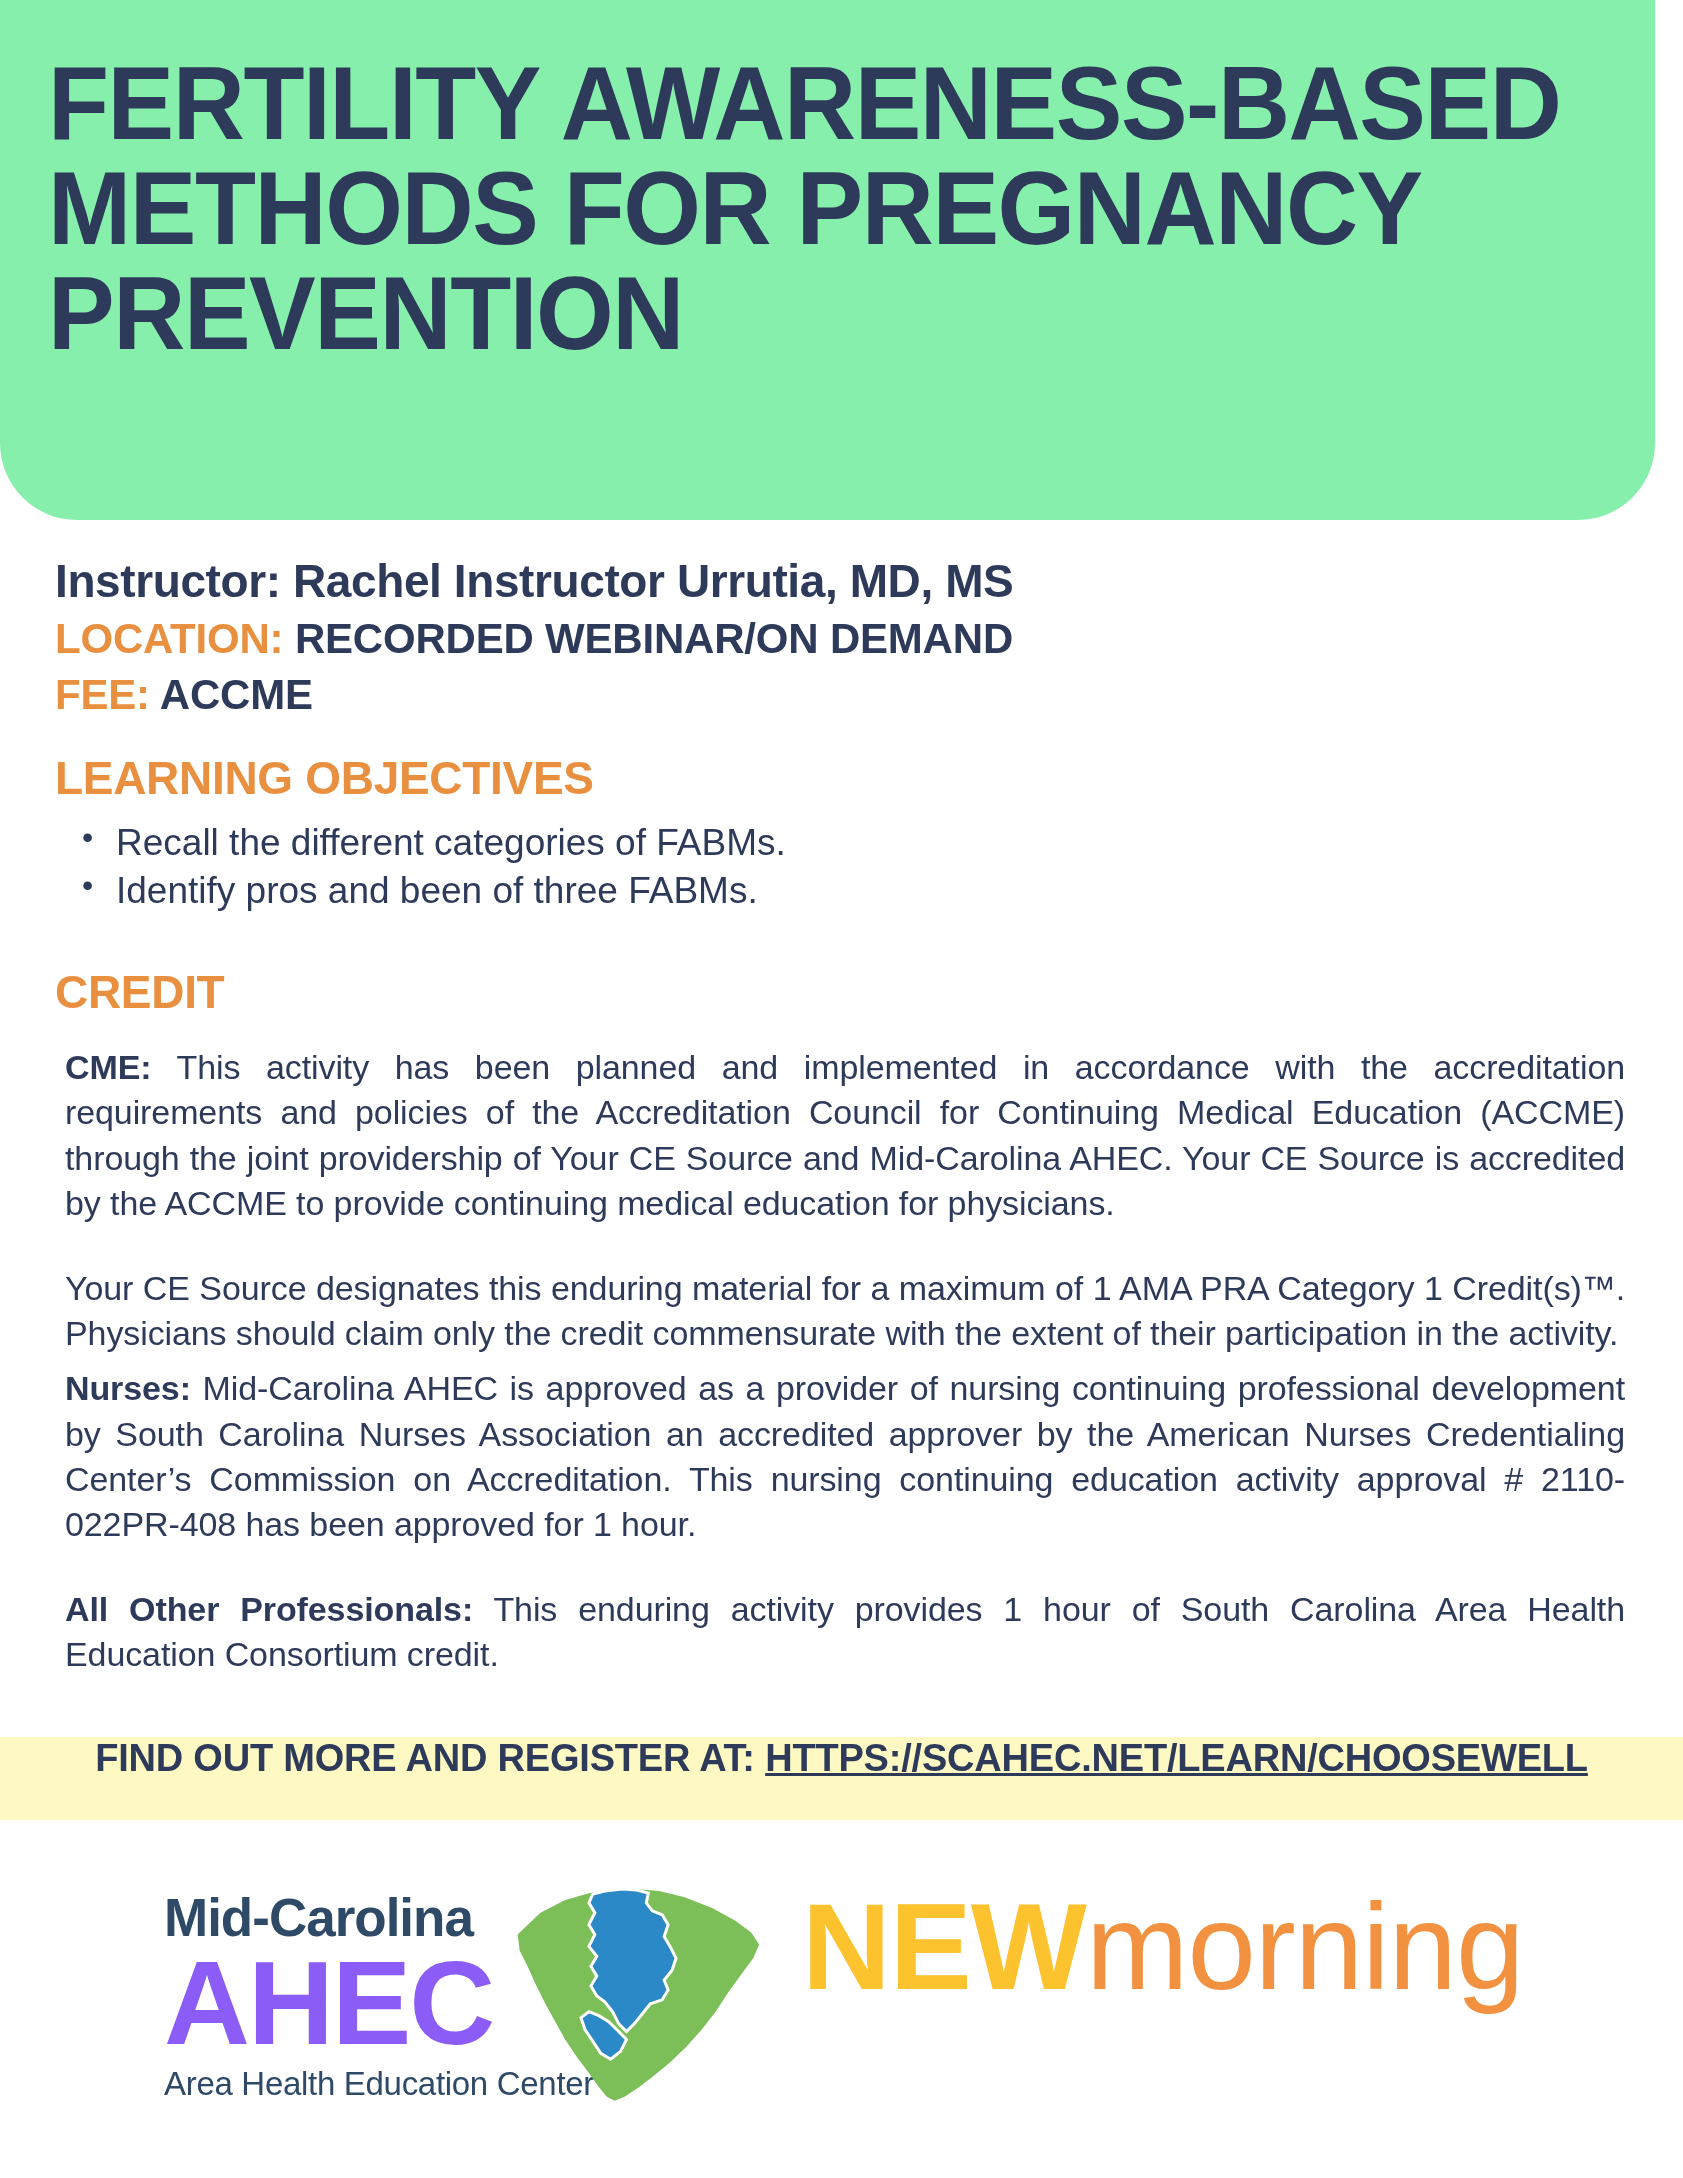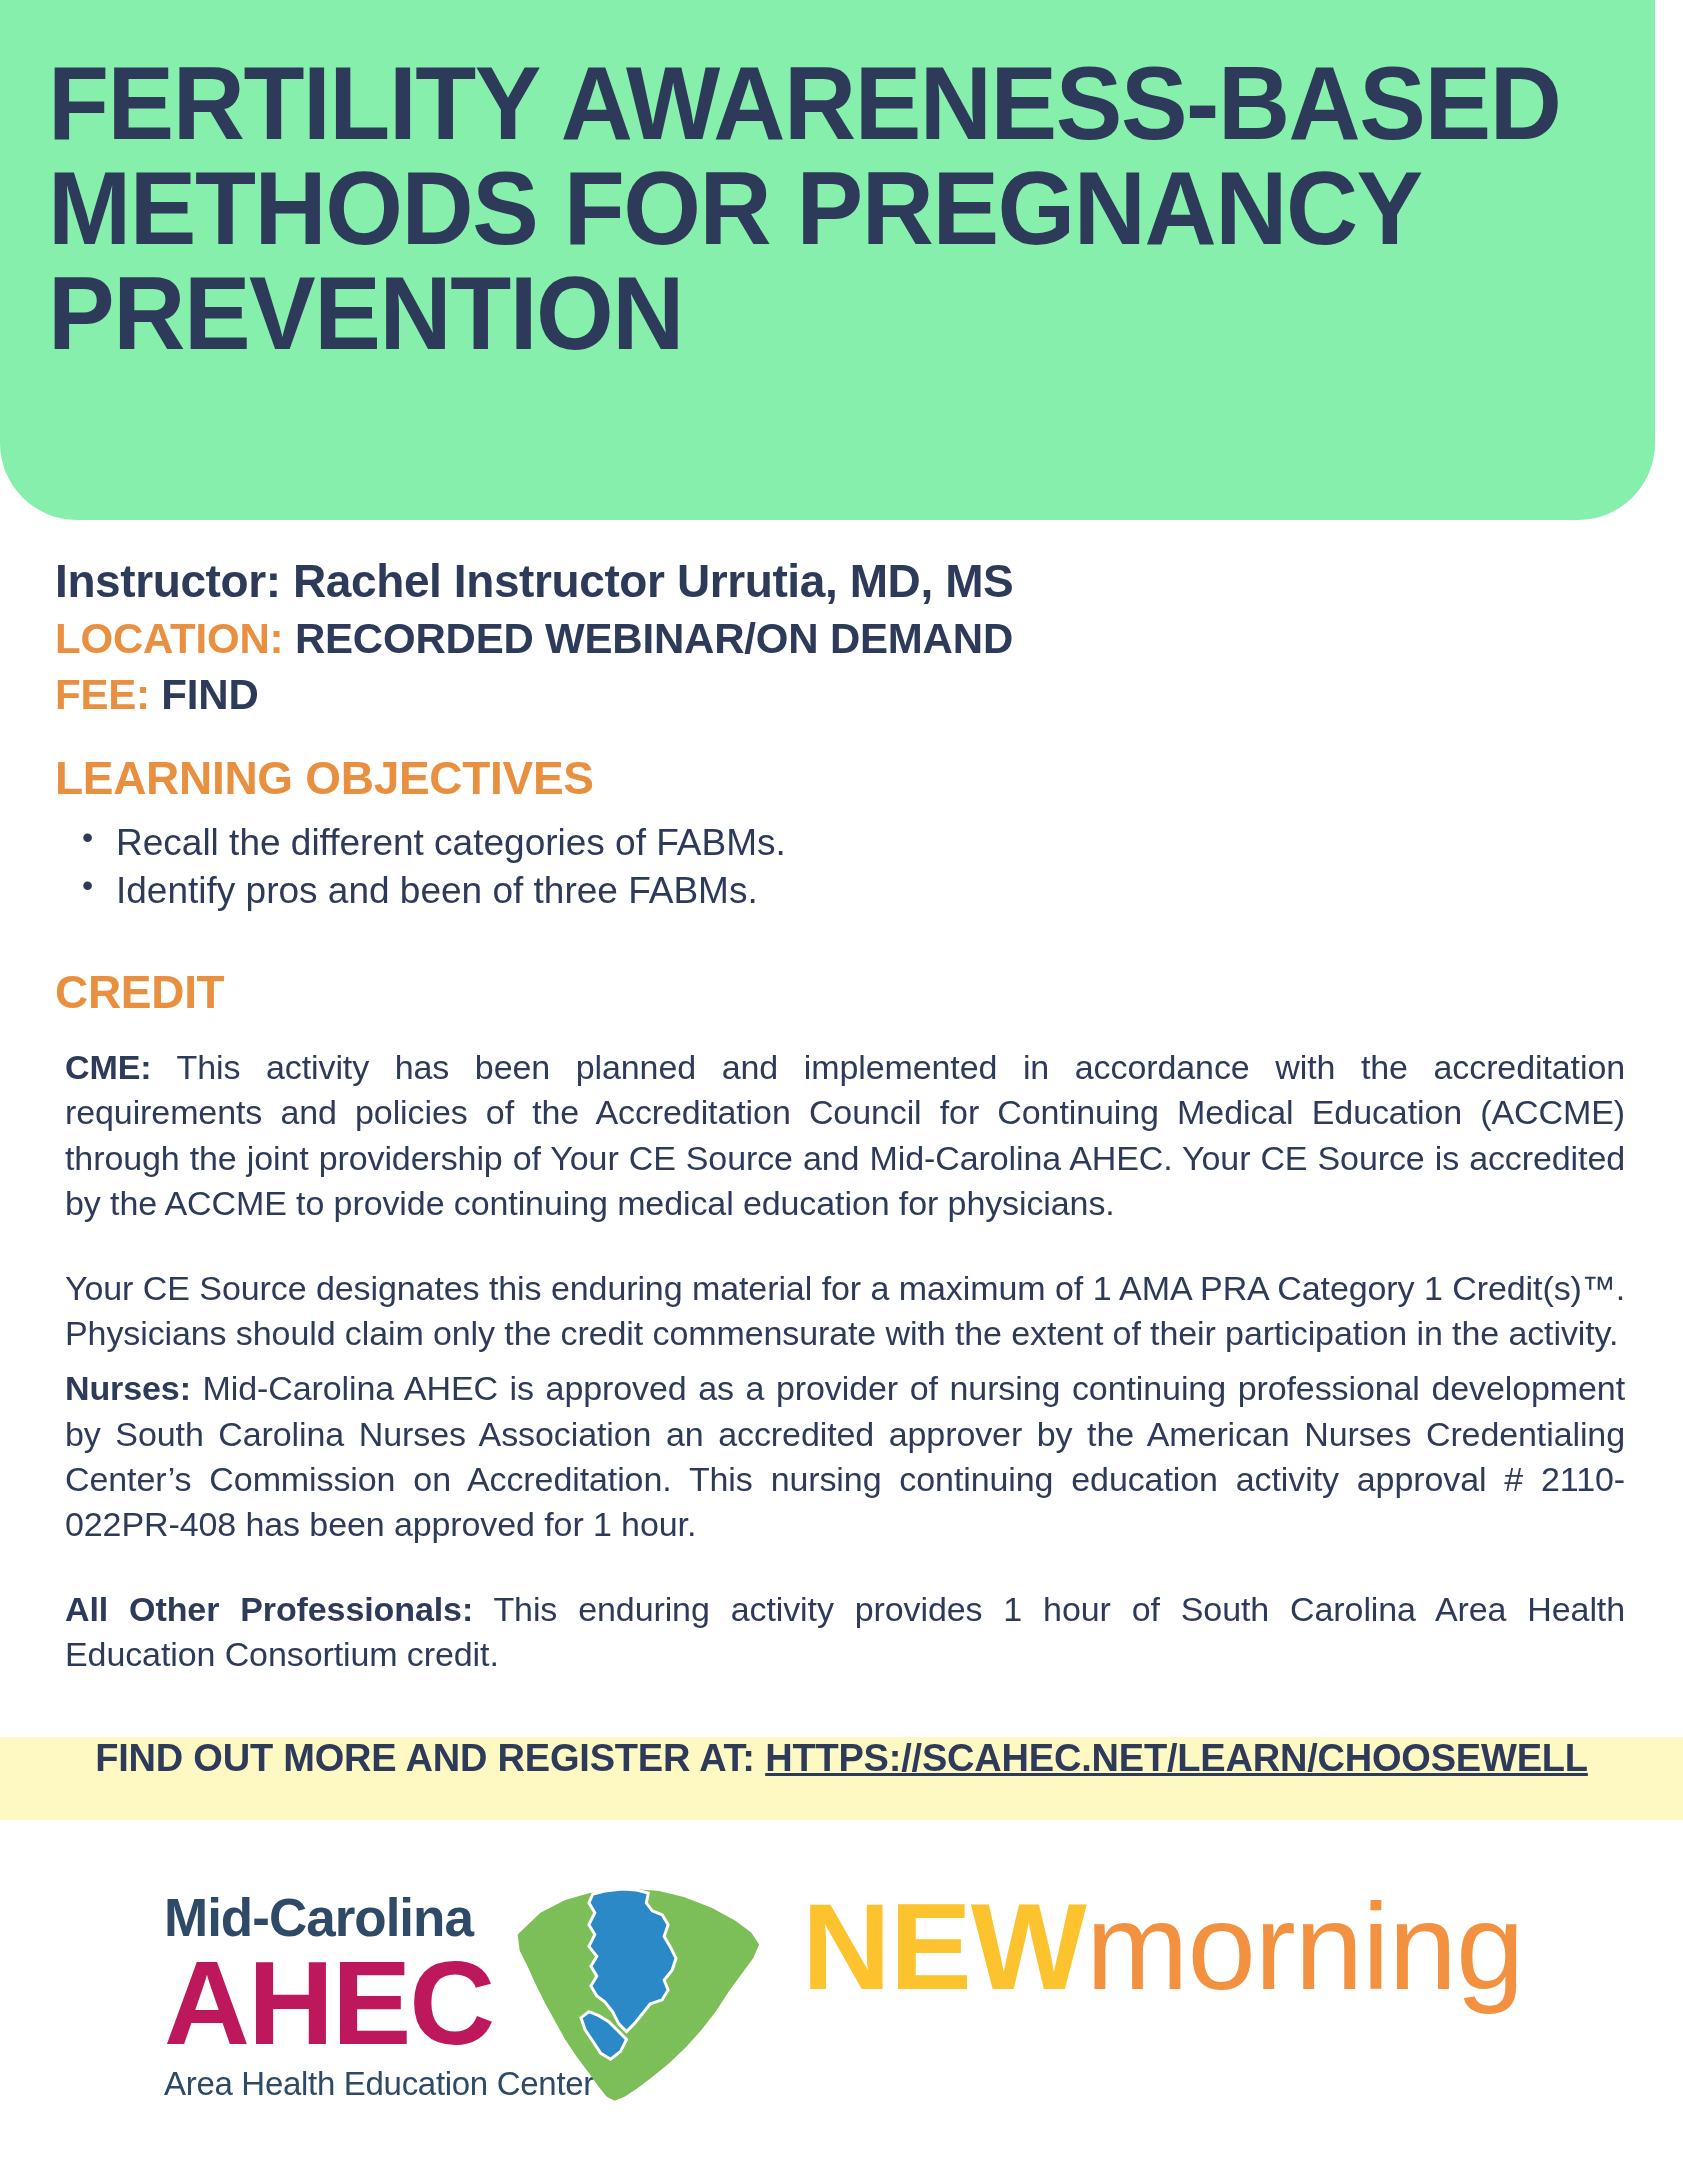--- a/index.html
+++ b/index.html
@@ -151,21 +151,21 @@
     font-size: 53px;
     font-weight: bold;
     color: #2e4a66;
     line-height: 1;
     letter-spacing: -1px;
     white-space: nowrap;
   }
   .ahec-big {
     font-size: 119px;
     font-weight: bold;
-    color: #be185d;
+    color: #8b5cf6;
     line-height: 0.95;
     letter-spacing: -2px;
     margin-top: 2px;
   }
   .ahec-sub {
     font-size: 33px;
     color: #2e4a66;
     line-height: 1;
     margin-top: 8px;
     letter-spacing: -0.3px;
@@ -212,21 +212,21 @@
     <span class="lbl-navy">Rachel Instructor Urrutia, MD, MS</span>
   </p>
 
   <p class="meta-line meta-location">
     <span class="lbl-orange">LOCATION:</span>
     <span class="lbl-navy">RECORDED WEBINAR/ON DEMAND</span>
   </p>
 
   <p class="meta-line meta-fee">
     <span class="lbl-orange">FEE:</span>
-    <span class="lbl-navy">FIND</span>
+    <span class="lbl-navy">ACCME</span>
   </p>
 
   <h2 class="section-heading">LEARNING OBJECTIVES</h2>
 
   <ul class="objectives">
     <li>Recall the different categories of FABMs.</li>
     <li>Identify pros and been of  three FABMs.</li>
   </ul>
 
   <h2 class="section-heading credit">CREDIT</h2>

